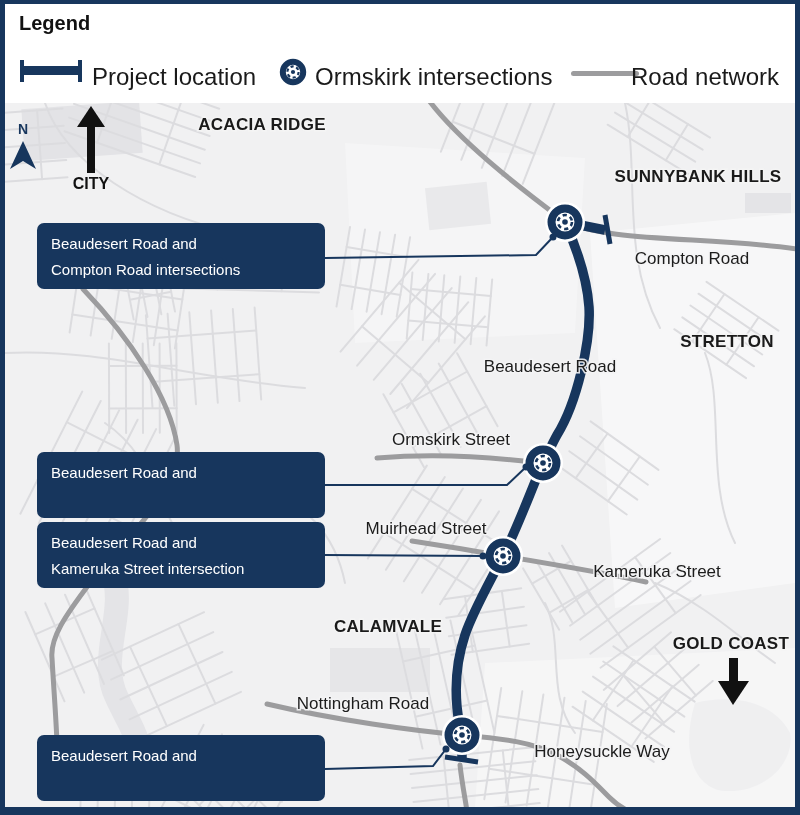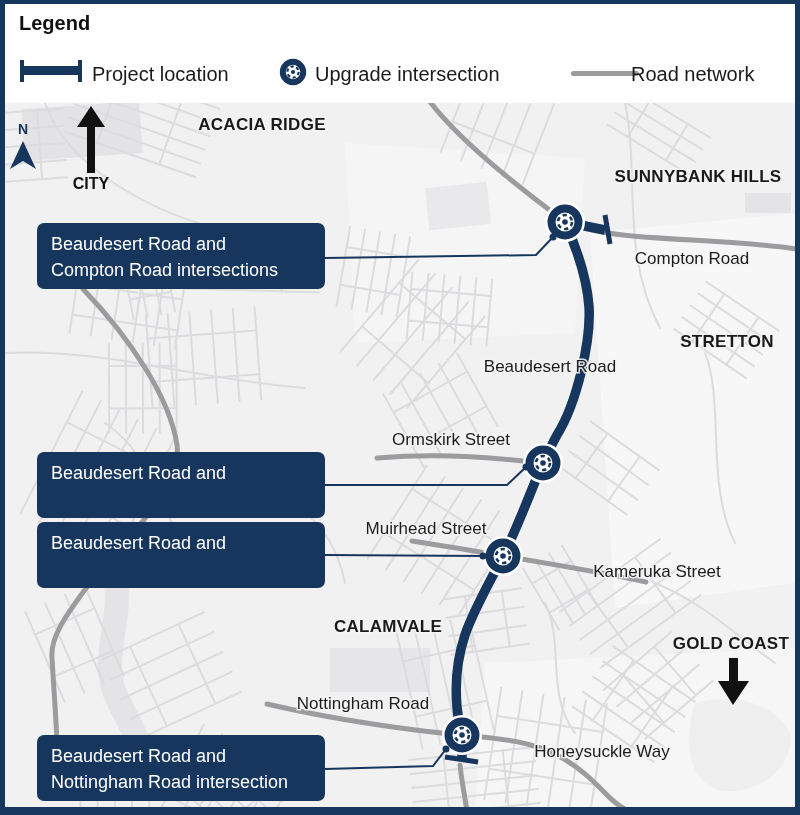--- a/index.html
+++ b/index.html
@@ -3,40 +3,40 @@
 <meta charset="utf-8">
 <style>
   html,body{margin:0;padding:0;background:#ffffff;}
   #frame{
     position:relative;width:800px;height:815px;background:#17365d;overflow:hidden;
     font-family:"Liberation Sans", sans-serif;
   }
   
   #legend{position:absolute;left:5px;top:4px;width:790px;height:99px;background:#ffffff;}
   #legend-title{position:absolute;left:14px;top:8px;font-size:20px;font-weight:700;color:#111;}
-  .legend-label{position:absolute;top:59px;font-size:20px;color:#1a1a1a;white-space:nowrap;}
+  .legend-label{position:absolute;top:59px;font-size:24px;color:#1a1a1a;white-space:nowrap;}
   #proj-swatch{position:absolute;left:15px;top:56px;width:62px;height:22px;}
   #proj-swatch .bar{position:absolute;left:0;right:0;top:6px;height:9px;background:#17365d;}
   #proj-swatch .cap-l,#proj-swatch .cap-r{position:absolute;top:0;width:4px;height:22px;background:#17365d;}
   #proj-swatch .cap-l{left:0;}#proj-swatch .cap-r{right:0;}
   #legend-int-icon{position:absolute;left:272px;top:52px;}
   #road-swatch{position:absolute;left:566px;top:67px;width:68px;height:5px;border-radius:2.5px;background:#9c9c9e;}
   
   #map{position:absolute;left:5px;top:103px;width:790px;height:704px;background:#f1f1f2;overflow:hidden;}
   #map svg{position:absolute;left:0;top:0;overflow:hidden;}
   text{font-family:"Liberation Sans", sans-serif;}
   .suburb{font-weight:700;font-size:17px;fill:#1a1a1a;letter-spacing:.3px;
           paint-order:stroke;stroke:rgba(244,244,245,.85);stroke-width:3px;}
   .roadlbl{font-size:17px;fill:#1c1c1c;
            paint-order:stroke;stroke:rgba(244,244,245,.9);stroke-width:3px;}
   .compasslbl{font-weight:700;}
   
   .callout{
     position:absolute;left:32px;width:288px;height:66px;background:#17365d;border-radius:7px;
-    color:#ffffff;font-size:18px;line-height:26px;padding:8px 0 0 14px;box-sizing:border-box;
+    color:#ffffff;font-size:15px;line-height:26px;padding:8px 0 0 14px;box-sizing:border-box;
     white-space:nowrap;
   }
 </style>
 </head>
 <body>
 
 <div id="frame">
 
   <div id="legend">
     <div id="legend-title">Legend</div>
@@ -47,21 +47,21 @@
       <div class="cap-r"></div>
     </div>
     <div class="legend-label" style="left:87px;">Project location</div>
 
     <svg id="legend-int-icon" width="32" height="32" viewBox="0 0 32 32">
       <circle cx="16" cy="16" r="15" fill="#ffffff"></circle>
       <circle cx="16" cy="16" r="10.2" fill="#ffffff" stroke="#17365d" stroke-width="6"></circle>
       <circle cx="16" cy="16" r="5.6" fill="none" stroke="#17365d" stroke-width="2.1" stroke-dasharray="3.2 2.6"></circle>
       <circle cx="16" cy="16" r="2.1" fill="#17365d"></circle>
     </svg>
-    <div class="legend-label" style="left:310px;">Upgrade intersection</div>
+    <div class="legend-label" style="left:310px;">Ormskirk intersections</div>
 
     <div id="road-swatch"></div>
     <div class="legend-label" style="left:626px;">Road network</div>
   </div>
 
   <div id="map">
     <svg width="790" height="704" viewBox="0 0 790 704">
 
       <rect x="0" y="0" width="790" height="704" fill="#f1f1f2"></rect>
 
@@ -384,19 +384,19 @@
 
     <div class="callout" style="top:120px;">
       <div>Beaudesert Road and</div>
       <div>Compton Road intersections</div>
     </div>
     <div class="callout" style="top:349px;">
       <div>Beaudesert Road and</div>
     </div>
     <div class="callout" style="top:419px;">
       <div>Beaudesert Road and</div>
+      <div>Kameruka Street intersection</div>
     </div>
     <div class="callout" style="top:632px;">
       <div>Beaudesert Road and</div>
-      <div>Nottingham Road intersection</div>
     </div>
   </div>
 </div>
 
 </body></html>

